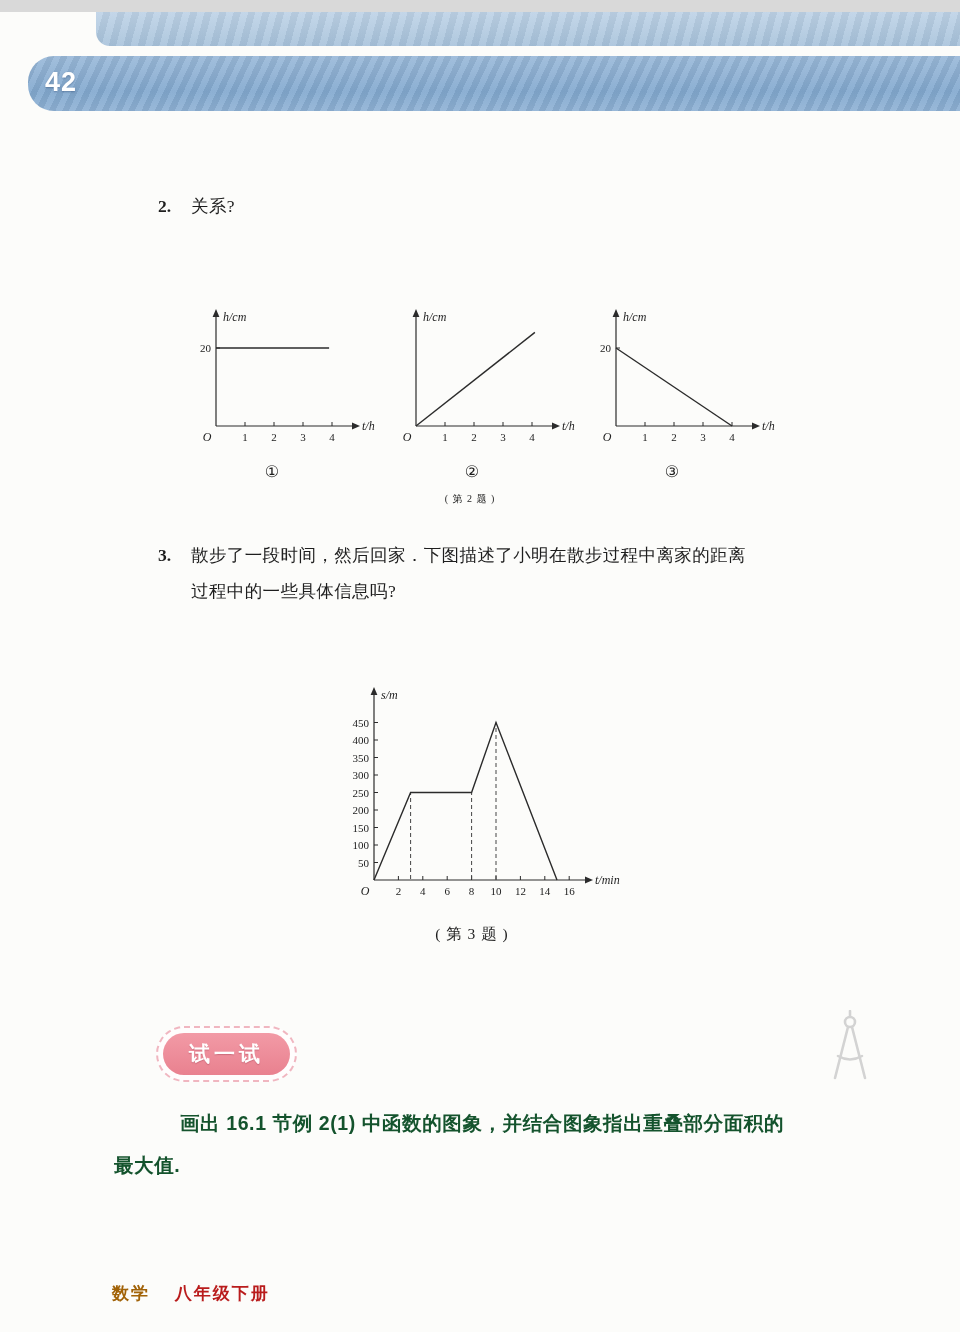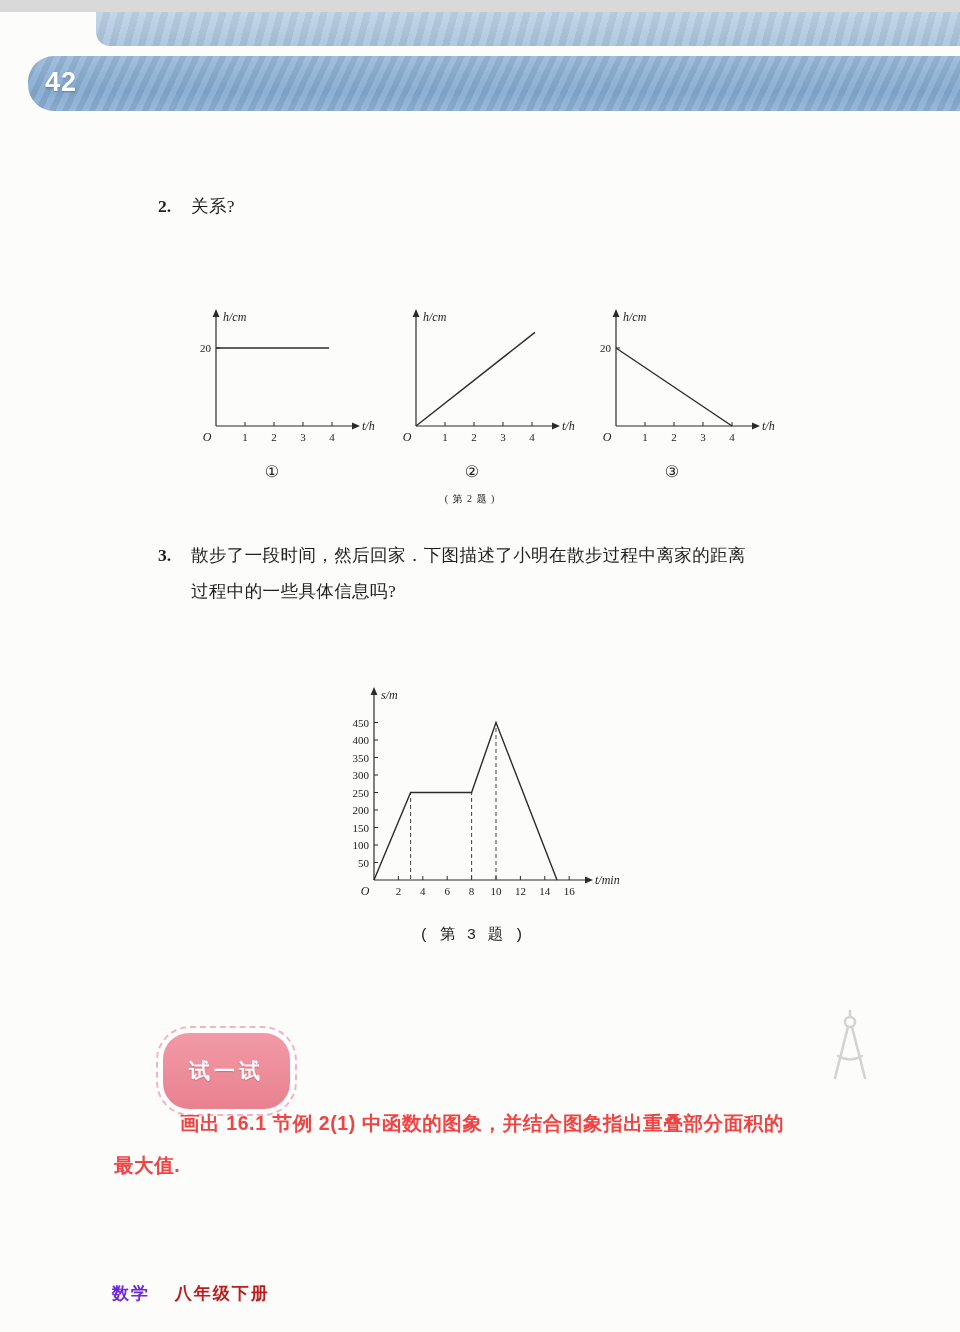--- a/index.html
+++ b/index.html
@@ -30,46 +30,46 @@
   }
   .problem{position:absolute;left:158px;width:700px;font-size:17.5px;}
   .pnum{position:absolute;left:0;top:0;font-weight:bold;line-height:36px;}
   .plines{margin-left:33px;}
   .pline{white-space:nowrap;line-height:36px;letter-spacing:.4px;}
   .figure-row{position:absolute;left:190px;top:292px;display:flex;}
   .chart-box{width:200px;}
   .chart-label{text-align:center;font-size:16px;padding-right:36px;margin-top:2px;}
   .fig-caption{position:absolute;text-align:center;font-size:10px;letter-spacing:1px;}
   .figure-walk{position:absolute;left:316px;top:672px;width:332px;}
-  .fig-caption-inline{text-align:center;font-size:15.5px;letter-spacing:1px;margin-top:4px;padding-right:20px;font-family:Liberation Mono, monospace;}
+  .fig-caption-inline{text-align:center;font-size:15.5px;letter-spacing:1px;margin-top:4px;padding-right:20px;}
   svg text{font-family:"Liberation Serif","DejaVu Serif",serif;}
   .try-badge{
     position:absolute;left:156px;top:1014px;
     border:2px dashed #f0b6c0;border-radius:34px;padding:5px;background:#fffdfd;
   }
   .try-pill{
     background:linear-gradient(180deg,#f29aa6,#e9818f);
-    border-radius:26px;padding:24px 26px;
+    border-radius:26px;padding:7px 26px;
     font-family:"Liberation Sans","DejaVu Sans",sans-serif;font-weight:bold;
     font-size:21px;color:#ffffff;letter-spacing:4px;
     text-shadow:0 1px 1px rgba(150,50,70,.35);
   }
   .compass{position:absolute;left:822px;top:998px;opacity:.75;}
   .exercise{
     position:absolute;left:114px;top:1090px;width:780px;
     font-family:"Liberation Sans","DejaVu Sans",sans-serif;font-weight:bold;
-    font-size:19.5px;line-height:42px;color:#ef4444;letter-spacing:.6px;
+    font-size:19.5px;line-height:42px;color:#14532d;letter-spacing:.6px;
   }
   .ex-first{padding-left:66px;}
   .footer{
     position:absolute;left:112px;top:1270px;
     font-family:"Liberation Sans","DejaVu Sans",sans-serif;font-weight:bold;
     font-size:17px;letter-spacing:2px;
   }
-  .footer-subject{color:#6d28d9;margin-right:18px;}
+  .footer-subject{color:#a16207;margin-right:18px;}
   .footer-grade{color:#b91c1c;}
 </style>
 </head>
 <body>
 
 <div class="page">
 
   <div class="band-top"></div>
   <div class="band-main">
     <span class="page-number">42</span>

